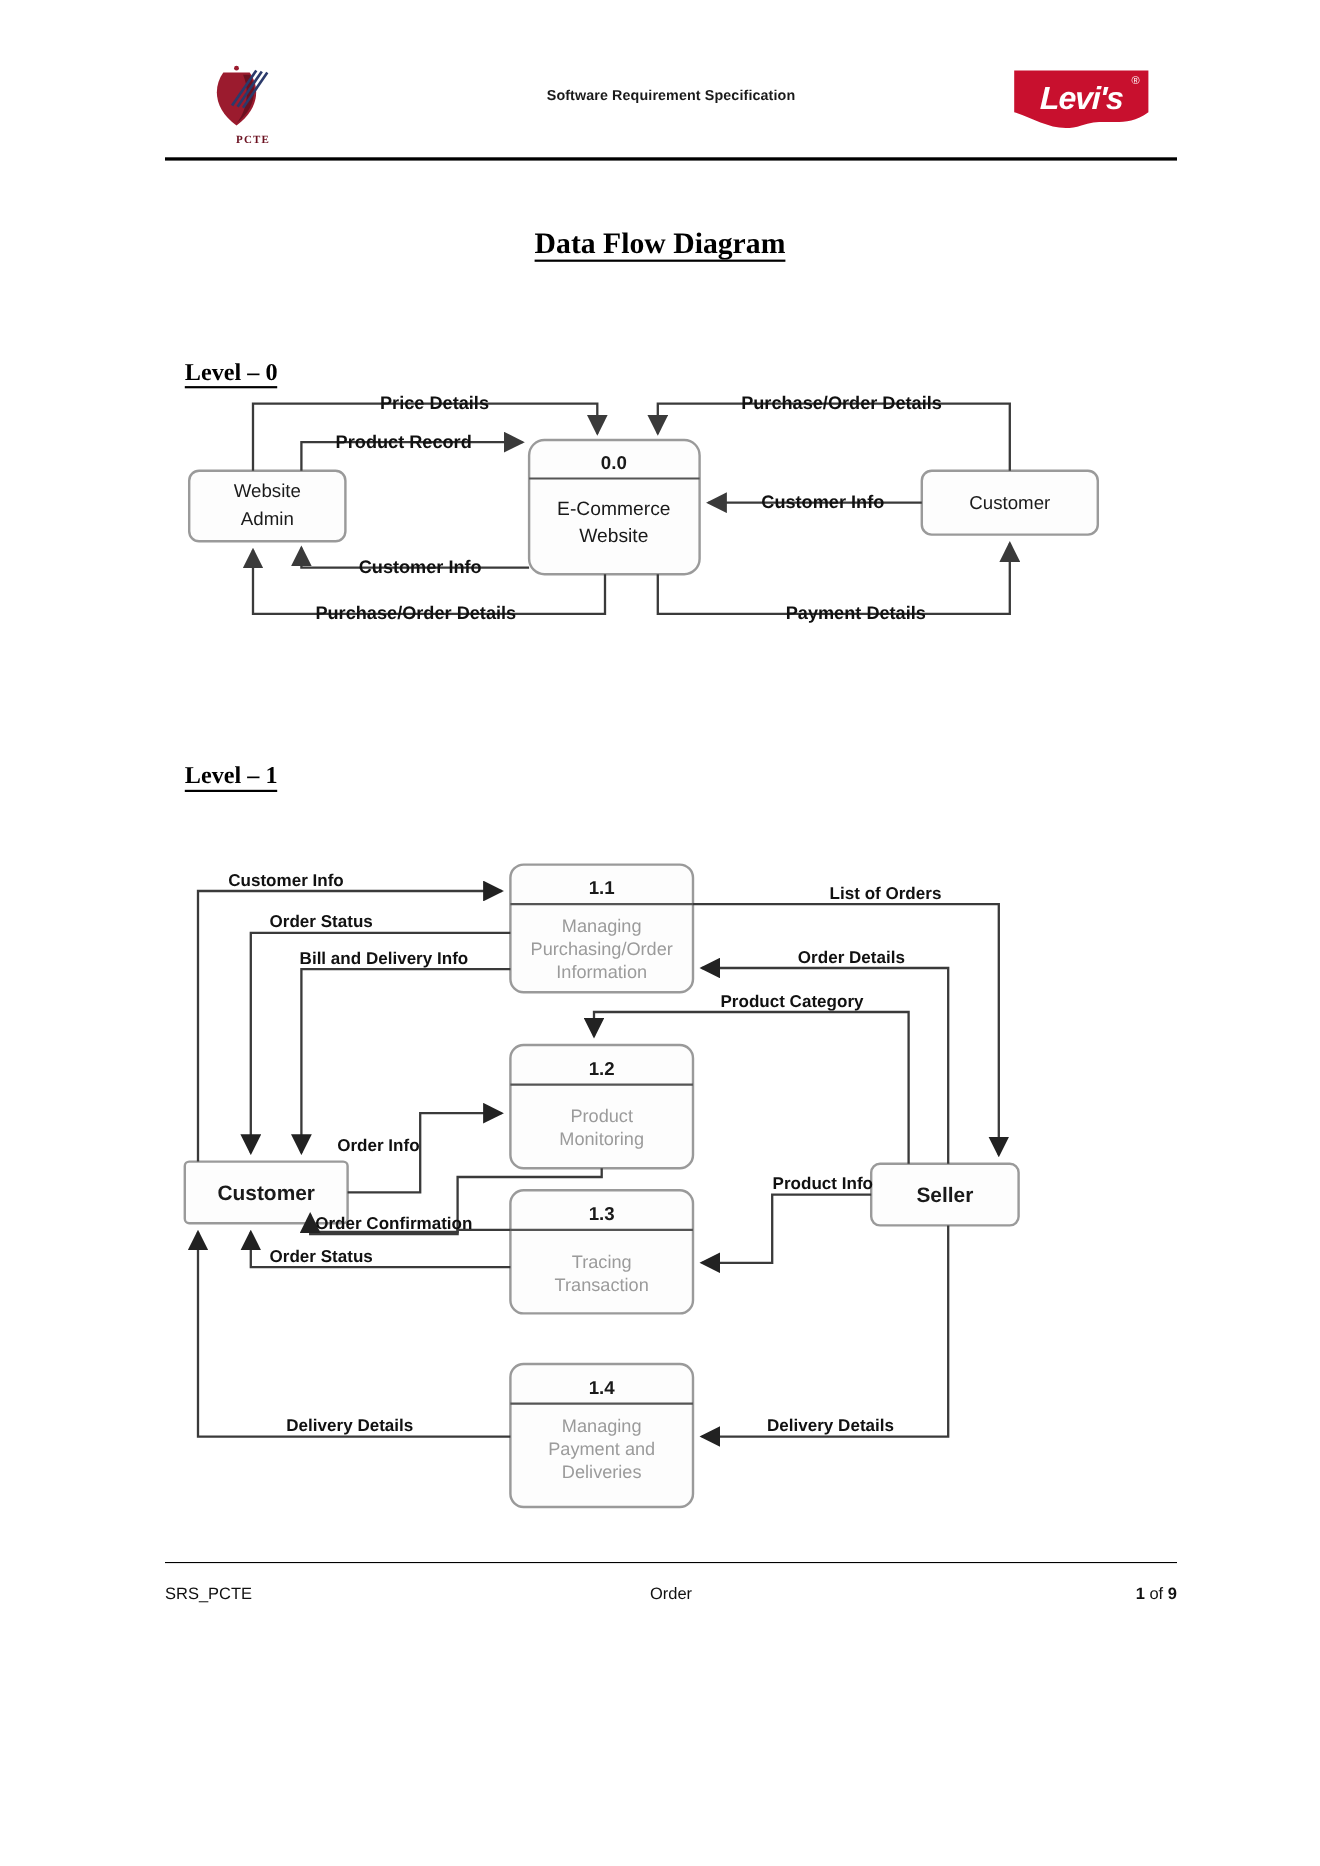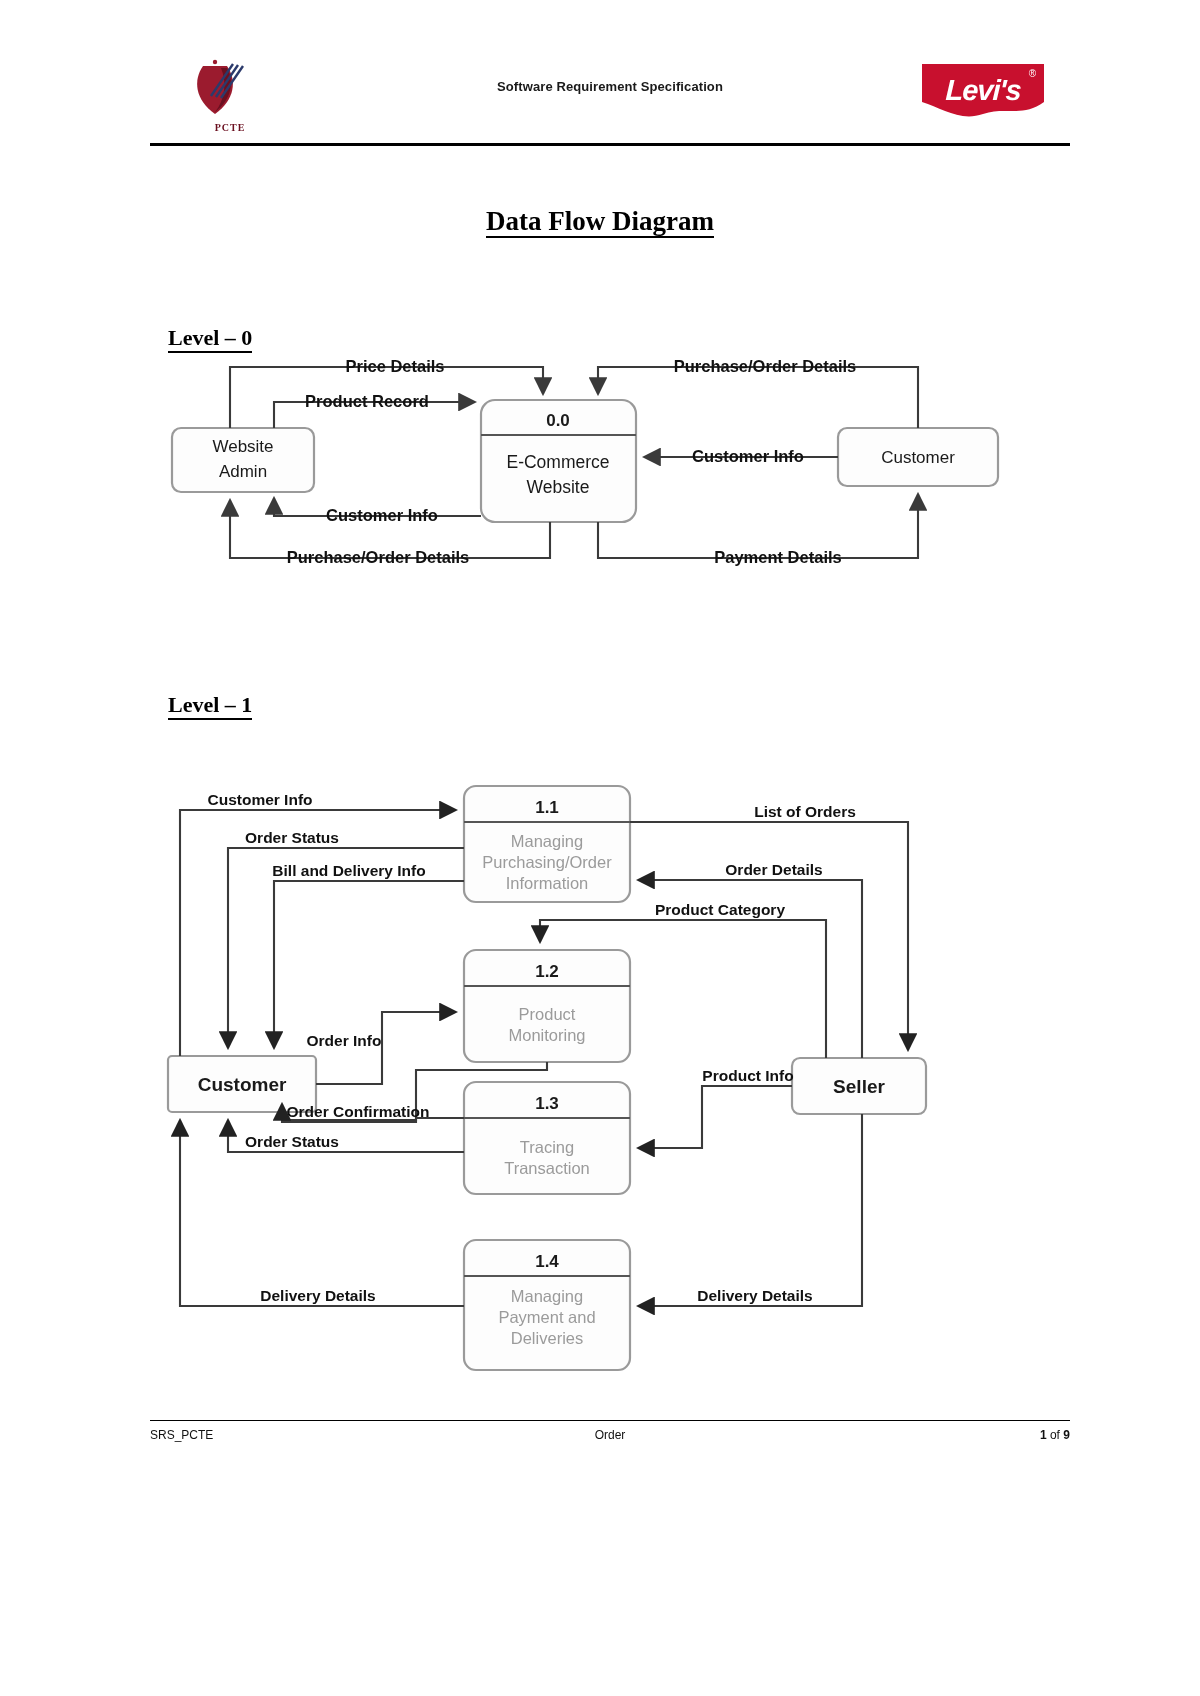--- a/index.html
+++ b/index.html
@@ -82,22 +82,22 @@
   .flow-label{font-family:"Liberation Sans",sans-serif;font-size:15.5px;font-weight:bold;fill:#111;}
   .flow-label-0{font-family:"Liberation Sans",sans-serif;font-size:16.5px;font-weight:bold;fill:#111;}
 
   
   .footer-rule{
     position:absolute;left:150px;top:1420px;width:920px;height:0;
     border-top:1.4px solid #000;
   }
   .footer{
     position:absolute;left:150px;top:1428px;width:920px;height:30px;
-    display:flex;align-items:flex-start;
-    font-size:12px;color:#111;
+    display:flex;align-items:flex-end;
+    font-size:15px;color:#111;
   }
   .f-left{width:33%;text-align:left;}
   .f-mid{width:34%;text-align:center;}
   .f-right{width:33%;text-align:right;}
   .f-right b{font-weight:bold;}
 </style>
 </head>
 <body>
 
 <div class="page">

